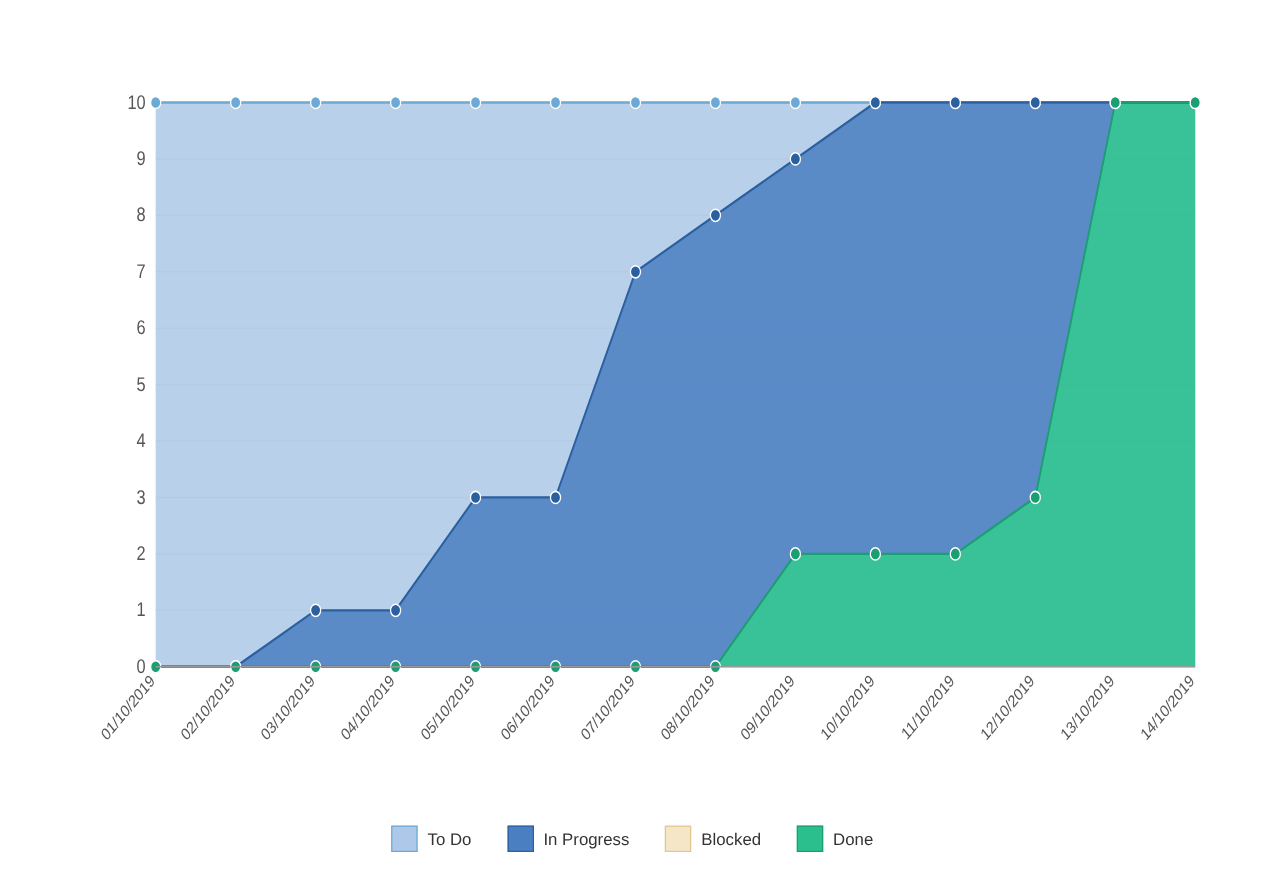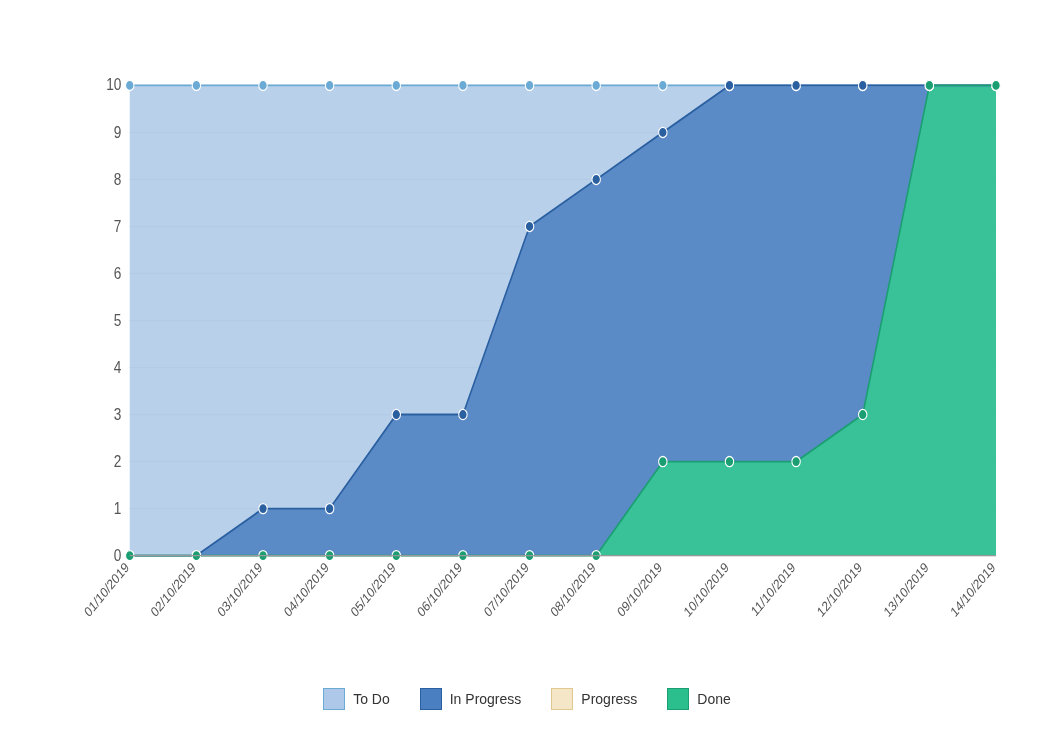--- a/index.html
+++ b/index.html
@@ -188,20 +188,20 @@
       <div class="legend-item">
         <div class="legend-swatch" style="background-color: rgb(173, 200, 232); border-color: rgb(106, 170, 212);"></div>
         <span>To Do</span>
       </div>
       <div class="legend-item">
         <div class="legend-swatch" style="background-color: rgb(74, 127, 193); border-color: rgb(42, 95, 160);"></div>
         <span>In Progress</span>
       </div>
       <div class="legend-item">
         <div class="legend-swatch" style="background-color: rgb(245, 230, 200); border-color: rgb(224, 200, 144);"></div>
-        <span>Progress</span>
+        <span>Blocked</span>
       </div>
       <div class="legend-item">
         <div class="legend-swatch" style="background-color: rgb(43, 191, 142); border-color: rgb(26, 158, 114);"></div>
         <span>Done</span>
       </div>
     </div>
 </div>
 
 </body></html>

